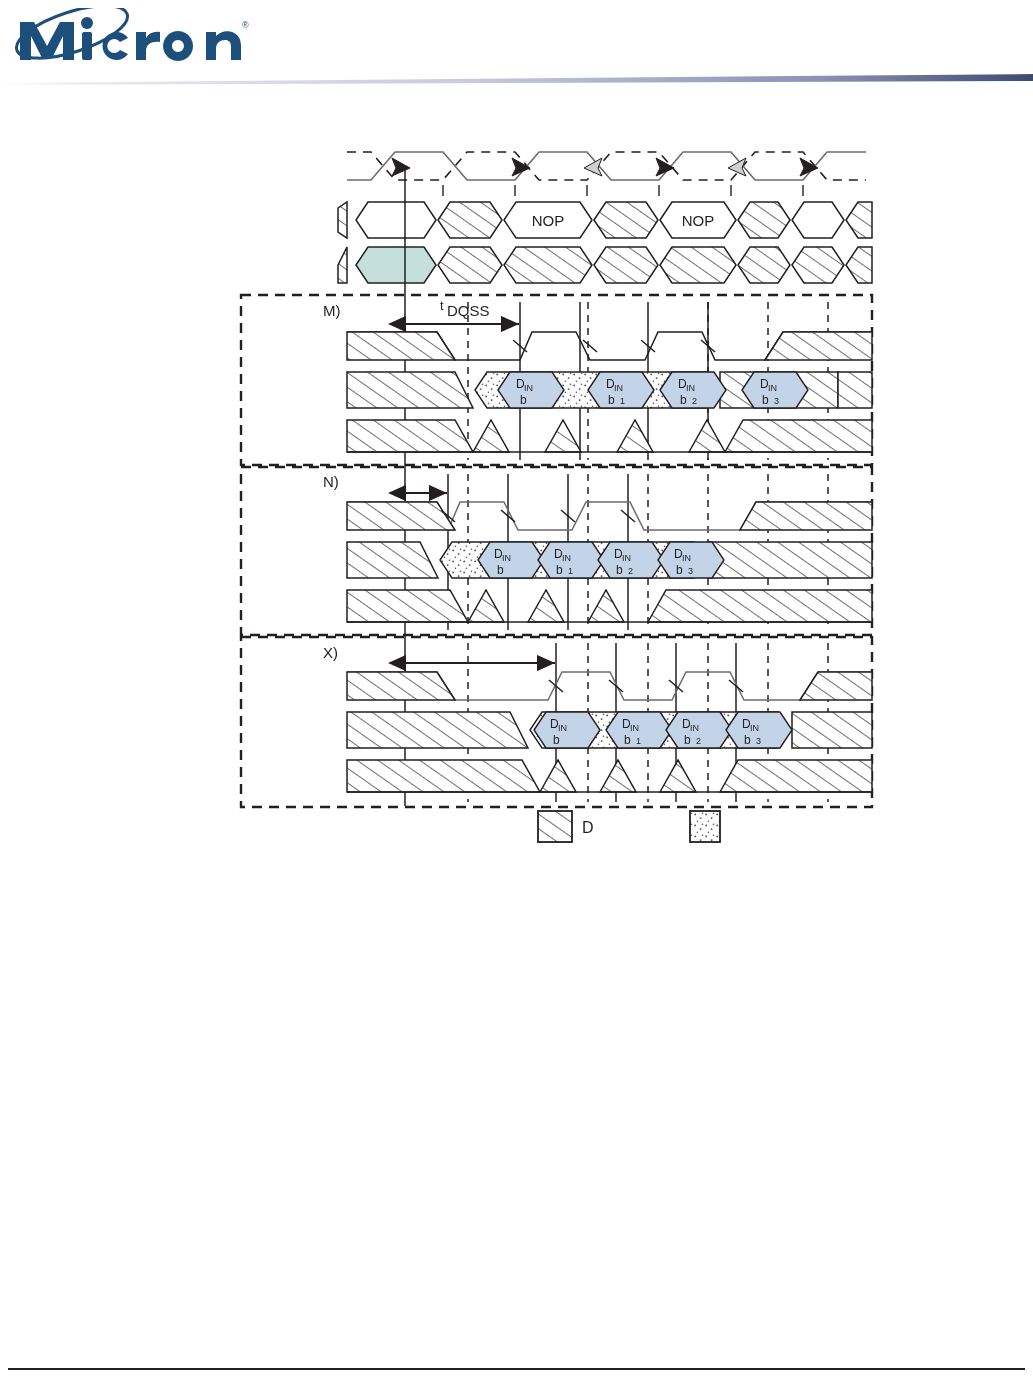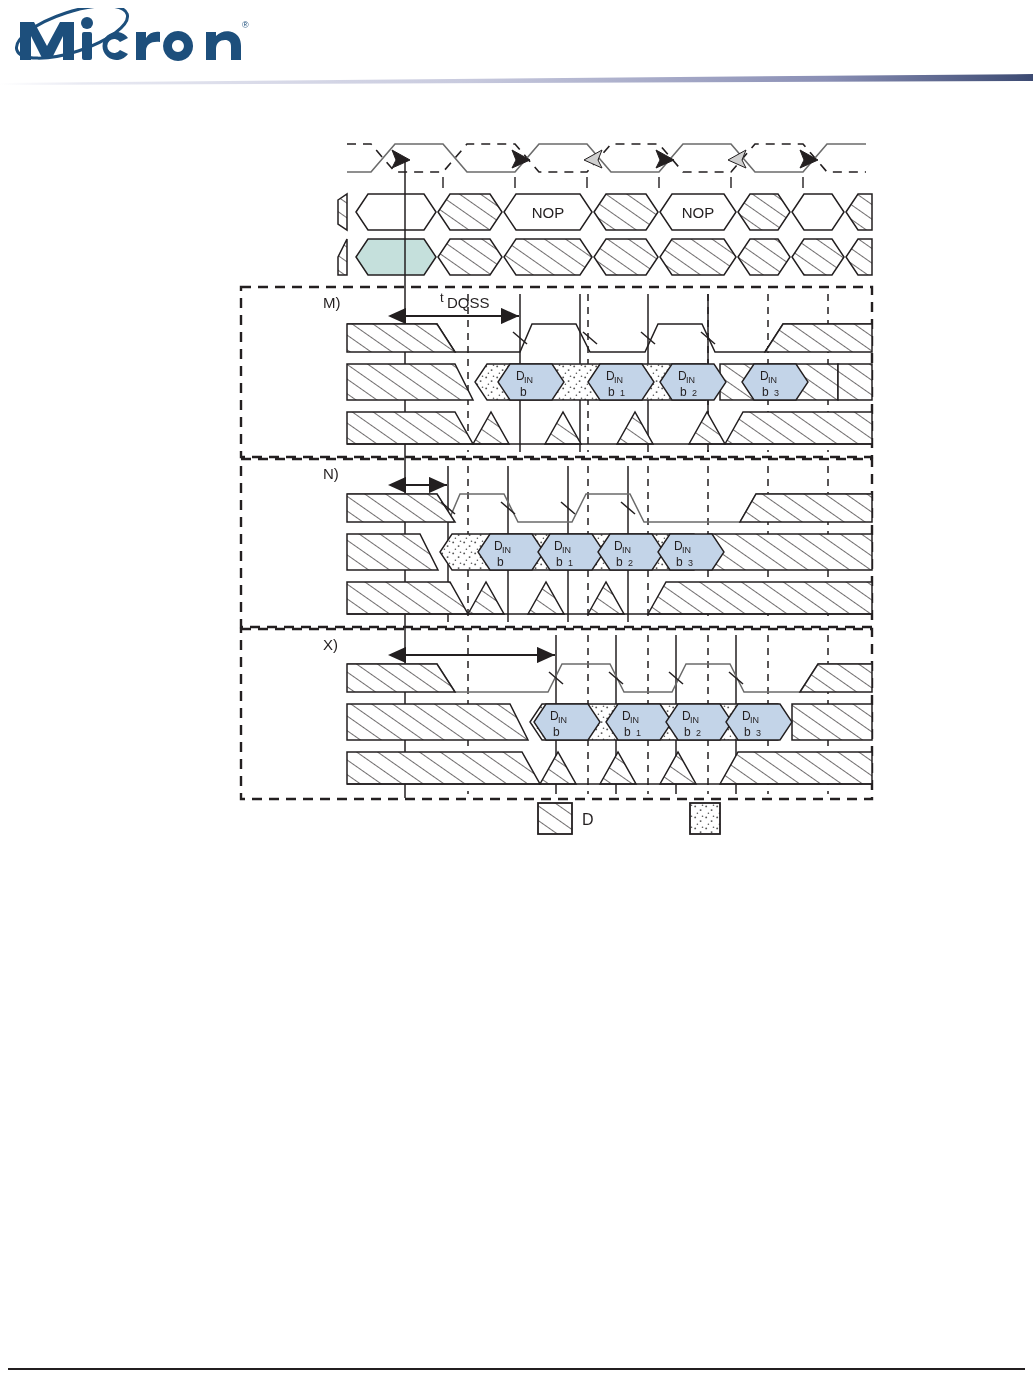--- a/index.html
+++ b/index.html
@@ -7,21 +7,21 @@
        font-family:"Liberation Sans",sans-serif;color:#000;overflow:hidden;}
   .page{position:absolute;inset:0;}
 
   
   #logo{position:absolute;left:10px;top:8px;width:240px;height:58px;}
   #header-rule{position:absolute;left:0;top:72px;width:1033px;height:12px;}
   #footer-rule{position:absolute;left:8px;top:1368px;width:1017px;height:2px;
                background:#231f20;}
 
   
-  #diagram{position:absolute;left:0px;top:122px;width:1033px;height:730px;}
+  #diagram{position:absolute;left:0px;top:130px;width:1033px;height:730px;}
   #diagram svg{display:block;}
 
   .lbl{font-family:"Liberation Sans",sans-serif;fill:#231f20;}
   .lbl-panel{font-size:15px;}
   .lbl-nop{font-size:15px;}
   .lbl-leg{font-size:16px;}
   .t-main{font-size:13px;}
   .t-sub{font-size:15px;}
   .d-main{font-size:12px;}
   .d-sub{font-size:9px;}

